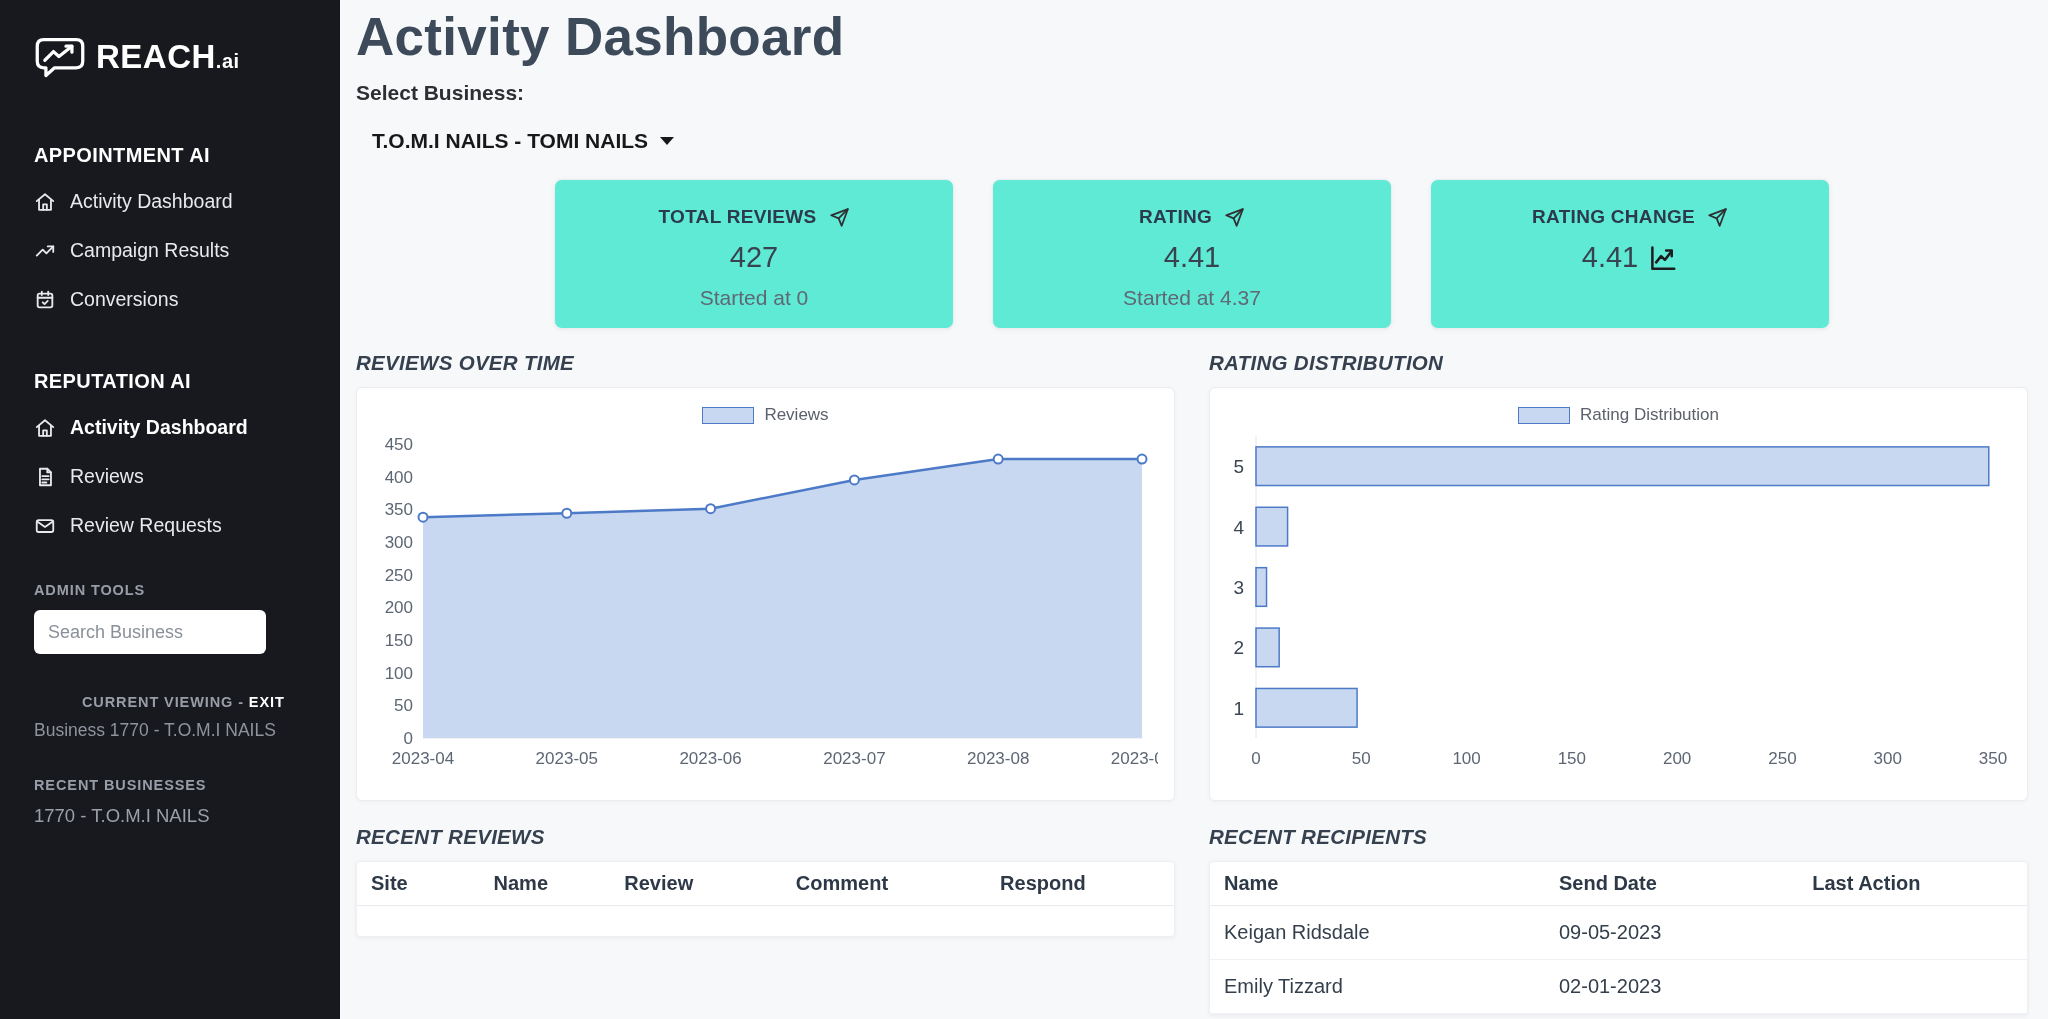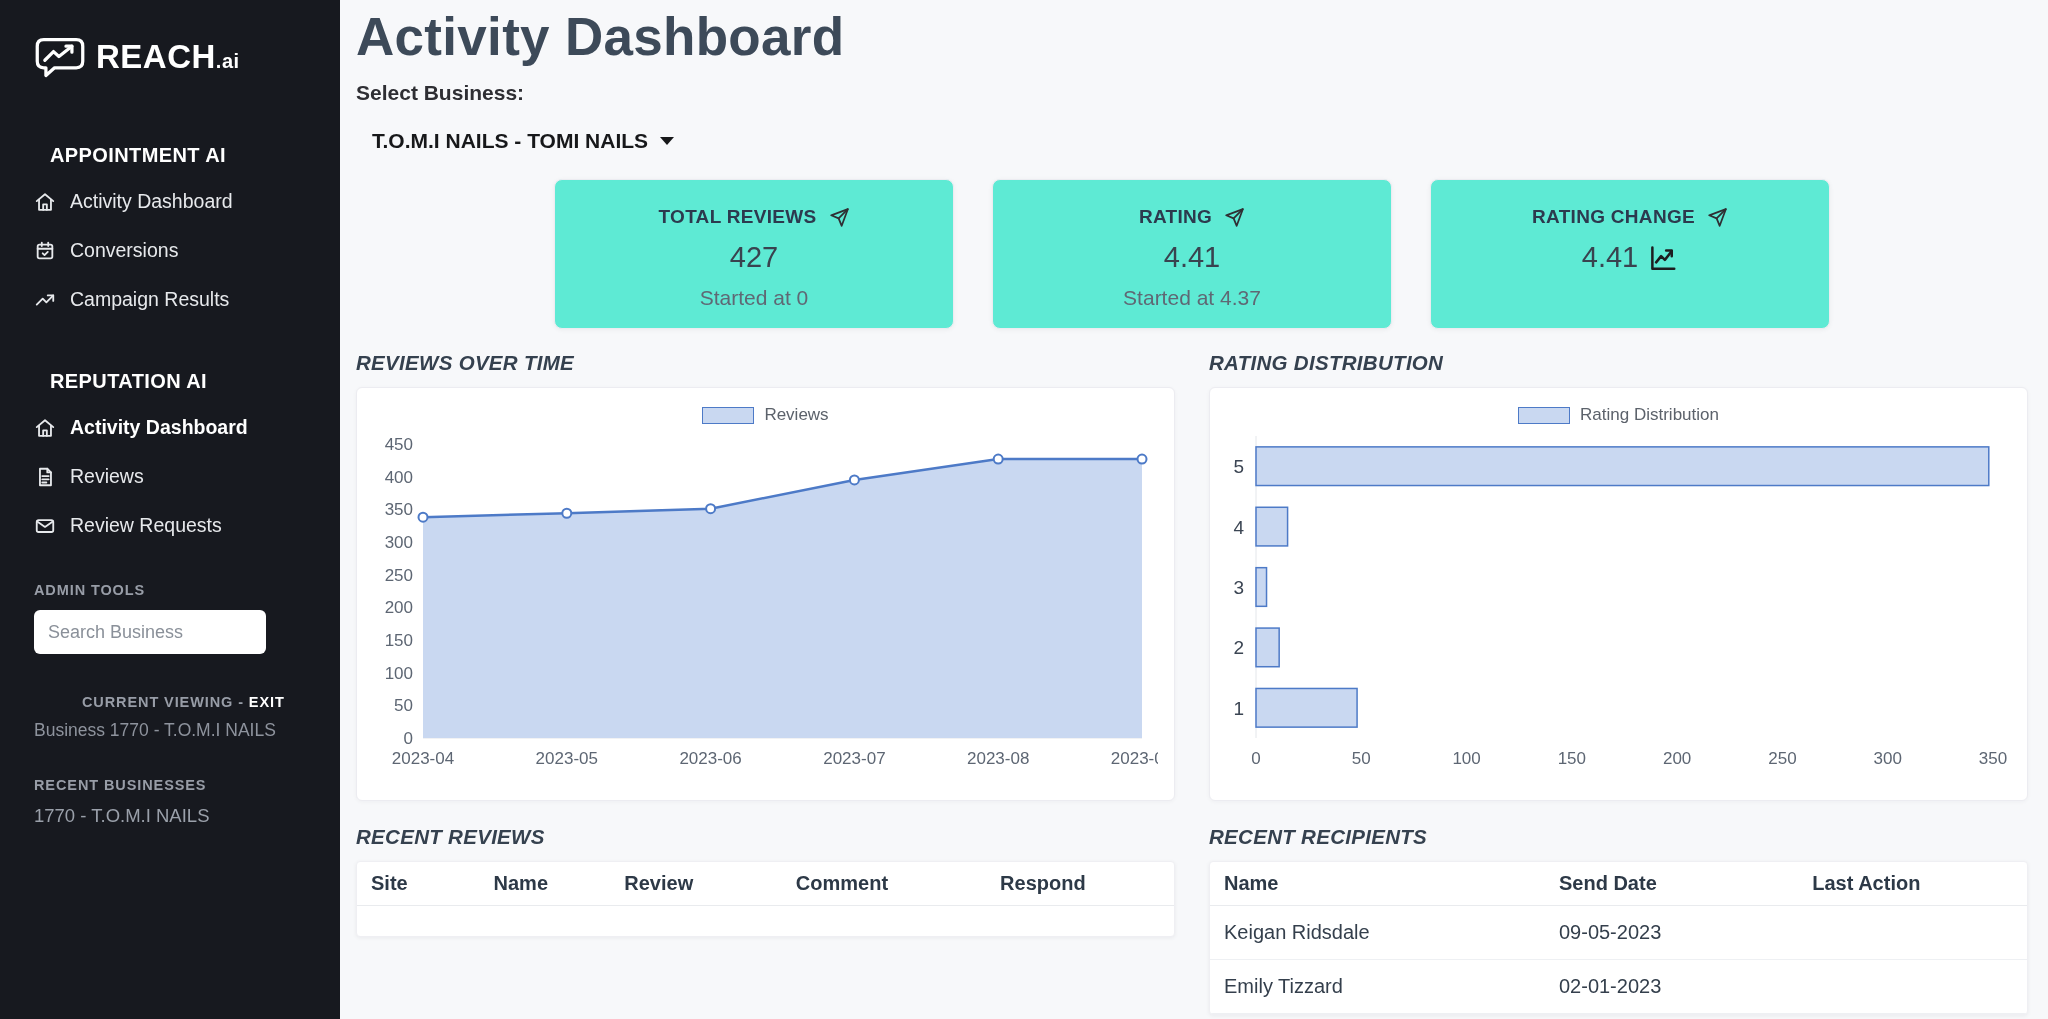--- a/index.html
+++ b/index.html
@@ -14,21 +14,21 @@
   
   .sidebar {
     width:340px; min-width:340px; height:100%;
     background:#17191f; color:#eceef0;
     padding:34px 34px 0 34px;
   }
   .logo { display:flex; align-items:center; gap:10px; cursor:pointer; }
   .logo svg { display:block; }
   .logo-text { font-size:33px; font-weight:700; color:#ffffff; letter-spacing:.5px; }
   .logo-suffix { font-size:20px; font-weight:700; color:#ffffff; }
-  .side-section-title { font-size:20px; font-weight:700; color:#ffffff; letter-spacing:.4px; margin:46px 16px 10px; }
+  .side-section-title { font-size:20px; font-weight:700; color:#ffffff; letter-spacing:.4px; margin:46px 0 10px; }
   .side-section-title.first { margin-top:64px; }
   .nav-item { display:flex; align-items:center; gap:14px; padding:13px 0; font-size:19.5px; color:#e7e9ec; cursor:pointer; }
   .nav-item.active { font-weight:700; color:#ffffff; }
   .nav-icon { width:22px; height:22px; display:inline-flex; color:#e7e9ec; }
   .nav-icon svg { width:22px; height:22px; }
   .side-label { font-size:14.5px; font-weight:700; letter-spacing:.9px; color:#989da7; margin-top:32px; }
   .search-business {
     margin-top:12px; width:232px; height:44px;
     border:none; border-radius:6px; background:#ffffff;
     font-size:18px; color:#333; padding:0 14px; outline:none;
@@ -116,37 +116,37 @@
               <path d="M3 11 L12 3.5 21 11"></path>
               <path d="M5.5 9.5 V20.5 H18.5 V9.5"></path>
               <path d="M10 20.5 V14.5 H14 V20.5"></path>
             </svg>
           </span>
           <span>Activity Dashboard</span>
         </div>
         <div class="nav-item">
           <span class="nav-icon">
             <svg viewBox="0 0 24 24" fill="none" stroke="currentColor" stroke-width="2" stroke-linecap="round" stroke-linejoin="round">
+              <polyline points="3,17 9.5,10.5 13.5,14.5 21,7"></polyline>
+              <polyline points="15,7 21,7 21,13"></polyline>
+            </svg>
+          </span>
+          <span>Campaign Results</span>
+        </div>
+        <div class="nav-item">
+          <span class="nav-icon">
+            <svg viewBox="0 0 24 24" fill="none" stroke="currentColor" stroke-width="2" stroke-linecap="round" stroke-linejoin="round">
               <rect x="4" y="5" width="16" height="15" rx="2"></rect>
               <line x1="4" y1="9.5" x2="20" y2="9.5"></line>
               <line x1="8.5" y1="3" x2="8.5" y2="6.5"></line>
               <line x1="15.5" y1="3" x2="15.5" y2="6.5"></line>
               <polyline points="9.5,14.5 11.5,16.5 15,13"></polyline>
             </svg>
           </span>
           <span>Conversions</span>
-        </div>
-        <div class="nav-item">
-          <span class="nav-icon">
-            <svg viewBox="0 0 24 24" fill="none" stroke="currentColor" stroke-width="2" stroke-linecap="round" stroke-linejoin="round">
-              <polyline points="3,17 9.5,10.5 13.5,14.5 21,7"></polyline>
-              <polyline points="15,7 21,7 21,13"></polyline>
-            </svg>
-          </span>
-          <span>Campaign Results</span>
         </div>
         <div class="side-section-title">REPUTATION AI</div>
         <div class="nav-item active">
           <span class="nav-icon">
             <svg viewBox="0 0 24 24" fill="none" stroke="currentColor" stroke-width="2" stroke-linecap="round" stroke-linejoin="round">
               <path d="M3 11 L12 3.5 21 11"></path>
               <path d="M5.5 9.5 V20.5 H18.5 V9.5"></path>
               <path d="M10 20.5 V14.5 H14 V20.5"></path>
             </svg>
           </span>

